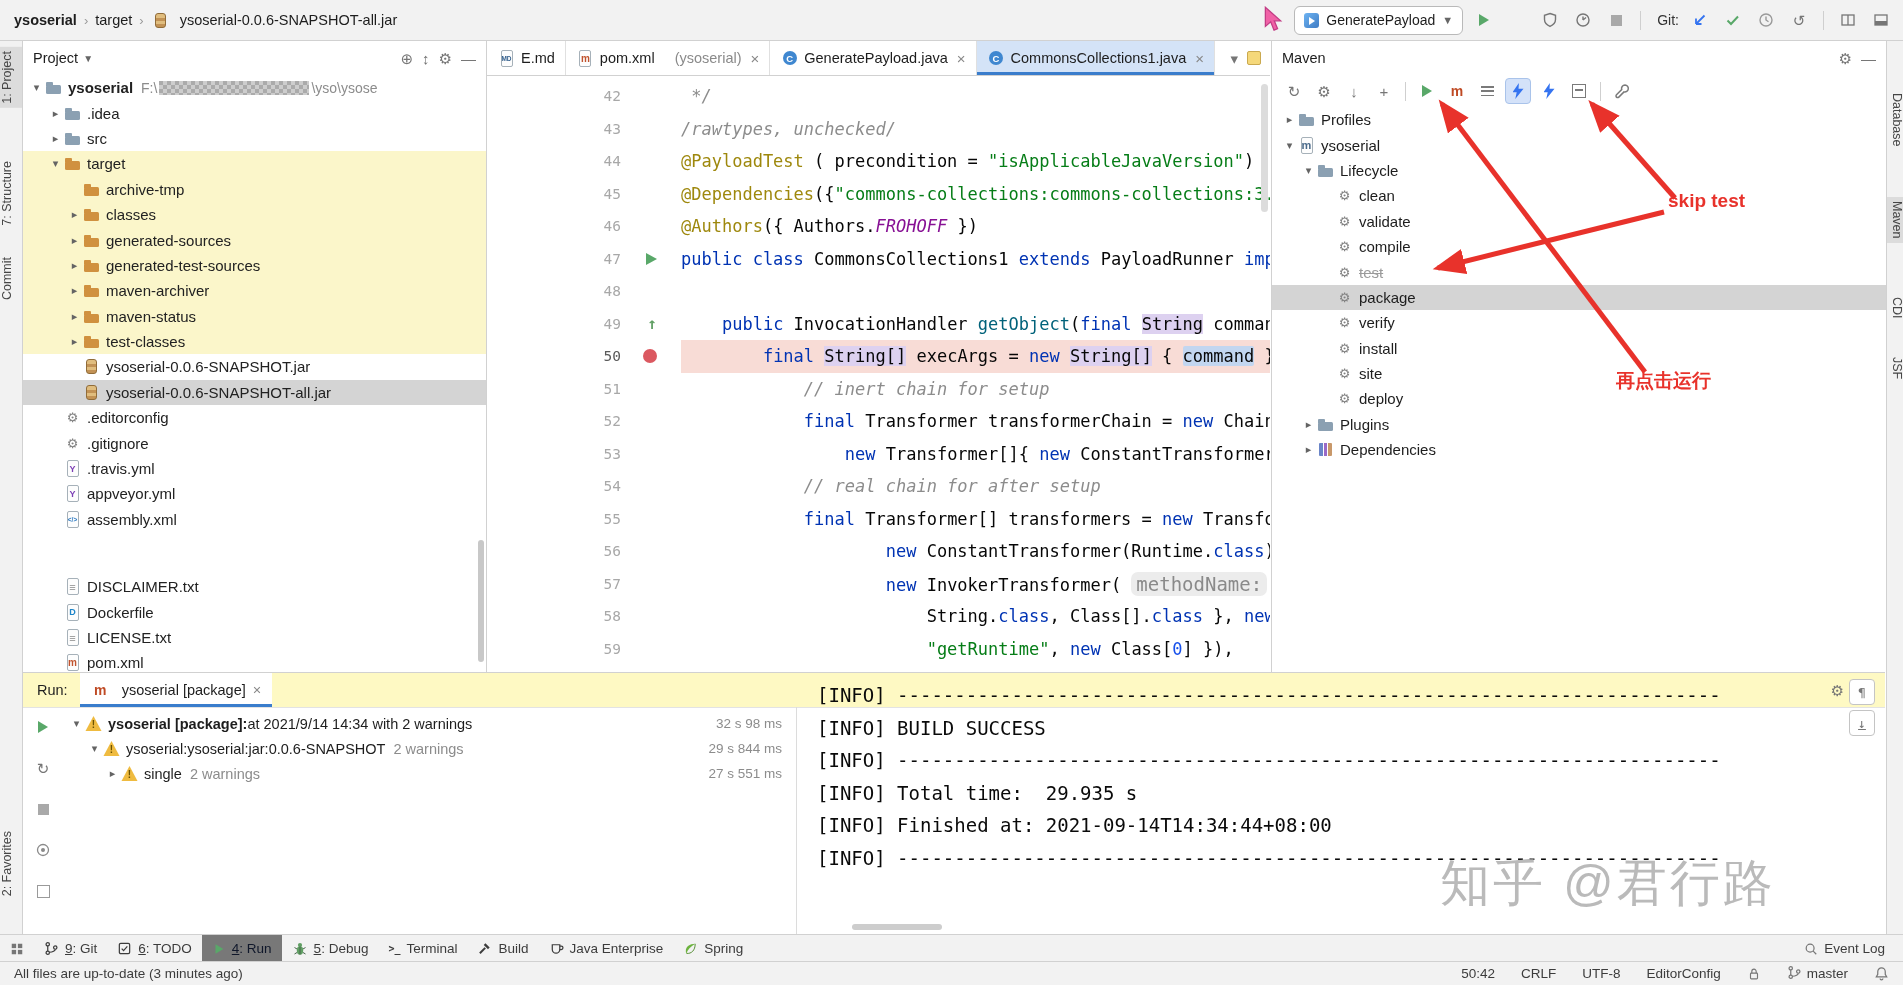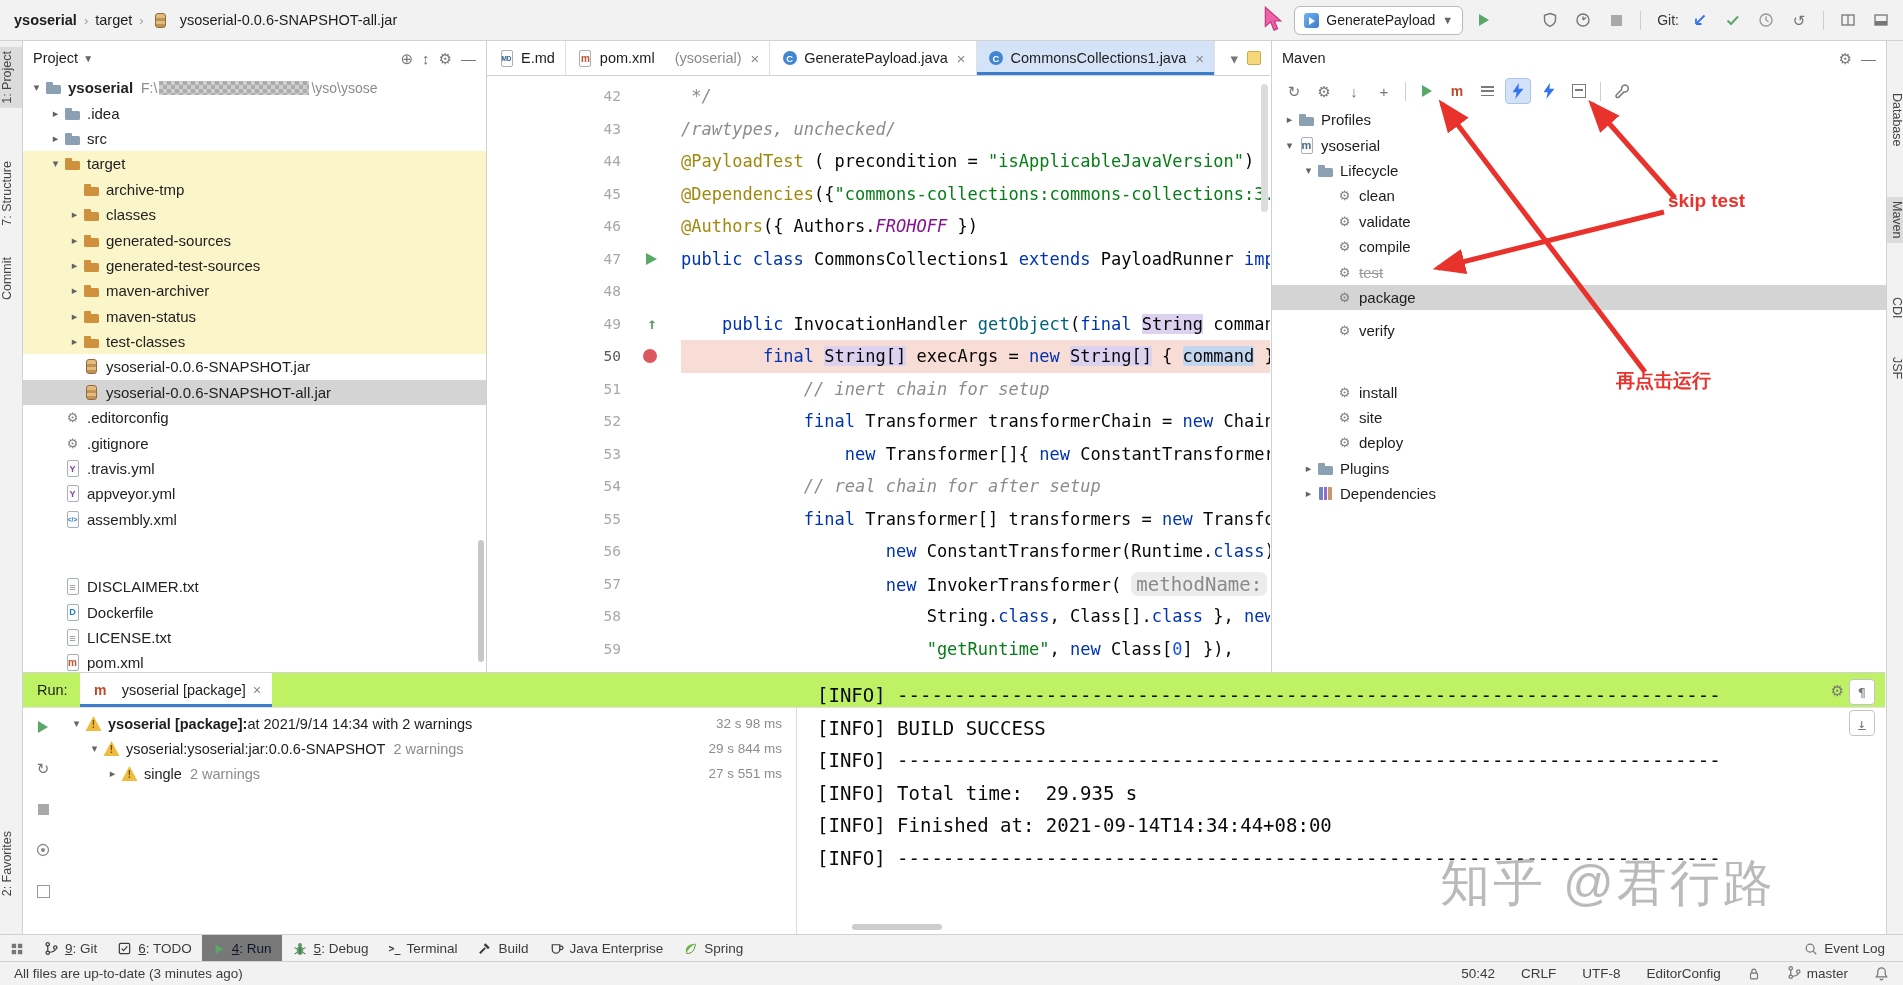--- a/index.html
+++ b/index.html
@@ -102,21 +102,21 @@
   #maven-panel{position:absolute;left:1271px;top:41px;width:614px;height:631px;background:#fff;border-left:1px solid var(--bd);overflow:hidden;}
   .mtb{display:flex;align-items:center;height:32px;padding-left:10px;gap:6px;}
   .mrow{height:25.4px;display:flex;align-items:center;font-size:15px;white-space:nowrap;}
   .mrow.selrow{background:var(--sel);}
   .mrow.skipped .tlabel{color:#9b9b9b;text-decoration:line-through;}
   
   #arrow-layer{position:absolute;left:0;top:0;width:1903px;height:985px;pointer-events:none;z-index:45;}
   .ann-label{position:absolute;color:var(--red);font-weight:bold;font-size:19px;z-index:46;pointer-events:none;white-space:nowrap;}
   
   #run-panel{position:absolute;left:23px;top:672px;width:1862px;height:262px;background:#fff;border-top:1px solid var(--bd);overflow:hidden;}
-  #runhead{position:absolute;left:0;top:0;right:0;height:34px;background:#bef264;border-bottom:1px solid #e3e3e3;display:flex;align-items:center;font-size:14.5px;}
+  #runhead{position:absolute;left:0;top:0;right:0;height:34px;background:#fef9c3;border-bottom:1px solid #e3e3e3;display:flex;align-items:center;font-size:14.5px;}
   #runhead .rlabel{margin-left:14px;color:#1f1f1f;}
   .runtab{display:flex;align-items:center;gap:7px;height:34px;padding:0 11px;margin-left:12px;background:#fff;box-shadow:inset 0 -3px 0 #3a7dcc;}
   .runhead-icons{margin-left:auto;display:flex;gap:12px;align-items:center;padding-right:14px;}
   #runstrip{position:absolute;left:0;top:34px;bottom:0;width:40px;display:flex;flex-direction:column;align-items:center;padding-top:8px;gap:17px;}
   #run-tree{position:absolute;left:40px;top:34px;width:733px;bottom:0;border-right:1px solid #dcdcdc;padding-top:4px;overflow:hidden;}
   .rrow{height:25px;display:flex;align-items:center;font-size:14.5px;position:relative;white-space:nowrap;}
   .rrow .b{font-weight:bold;}
   .rsub{color:#8c8c8c;margin-left:8px;}
   .rtime{position:absolute;right:14px;color:#8c8c8c;font-size:13.5px;}
   #console{position:absolute;left:774px;top:0;right:0;bottom:0;font-family:"DejaVu Sans Mono",monospace;font-size:19px;color:#0a0a0a;padding:6px 0 0 20px;overflow:hidden;}
@@ -539,26 +539,26 @@
         <div class="mrow skipped" data-interactable="true" style="padding-left: 48px;">
           <span class="chev" data-interactable="false"></span>
           <span class="ic ic-goal" data-interactable="false"></span>
           <span class="tlabel" data-interactable="false">test</span>
         </div>
         <div class="mrow selrow" data-interactable="true" style="padding-left: 48px;">
           <span class="chev" data-interactable="false"></span>
           <span class="ic ic-goal" data-interactable="false"></span>
           <span class="tlabel" data-interactable="false">package</span>
         </div>
-        <div class="mrow" data-interactable="true" style="padding-left: 48px; margin-top: 8px;">
+        <div class="mrow" data-interactable="true" style="padding-left: 48px;">
           <span class="chev" data-interactable="false"></span>
           <span class="ic ic-goal" data-interactable="false"></span>
           <span class="tlabel" data-interactable="false">verify</span>
         </div>
-        <div class="mrow" data-interactable="true" style="padding-left: 48px; margin-top: 36px;">
+        <div class="mrow" data-interactable="true" style="padding-left: 48px;">
           <span class="chev" data-interactable="false"></span>
           <span class="ic ic-goal" data-interactable="false"></span>
           <span class="tlabel" data-interactable="false">install</span>
         </div>
         <div class="mrow" data-interactable="true" style="padding-left: 48px;">
           <span class="chev" data-interactable="false"></span>
           <span class="ic ic-goal" data-interactable="false"></span>
           <span class="tlabel" data-interactable="false">site</span>
         </div>
         <div class="mrow" data-interactable="true" style="padding-left: 48px;">

